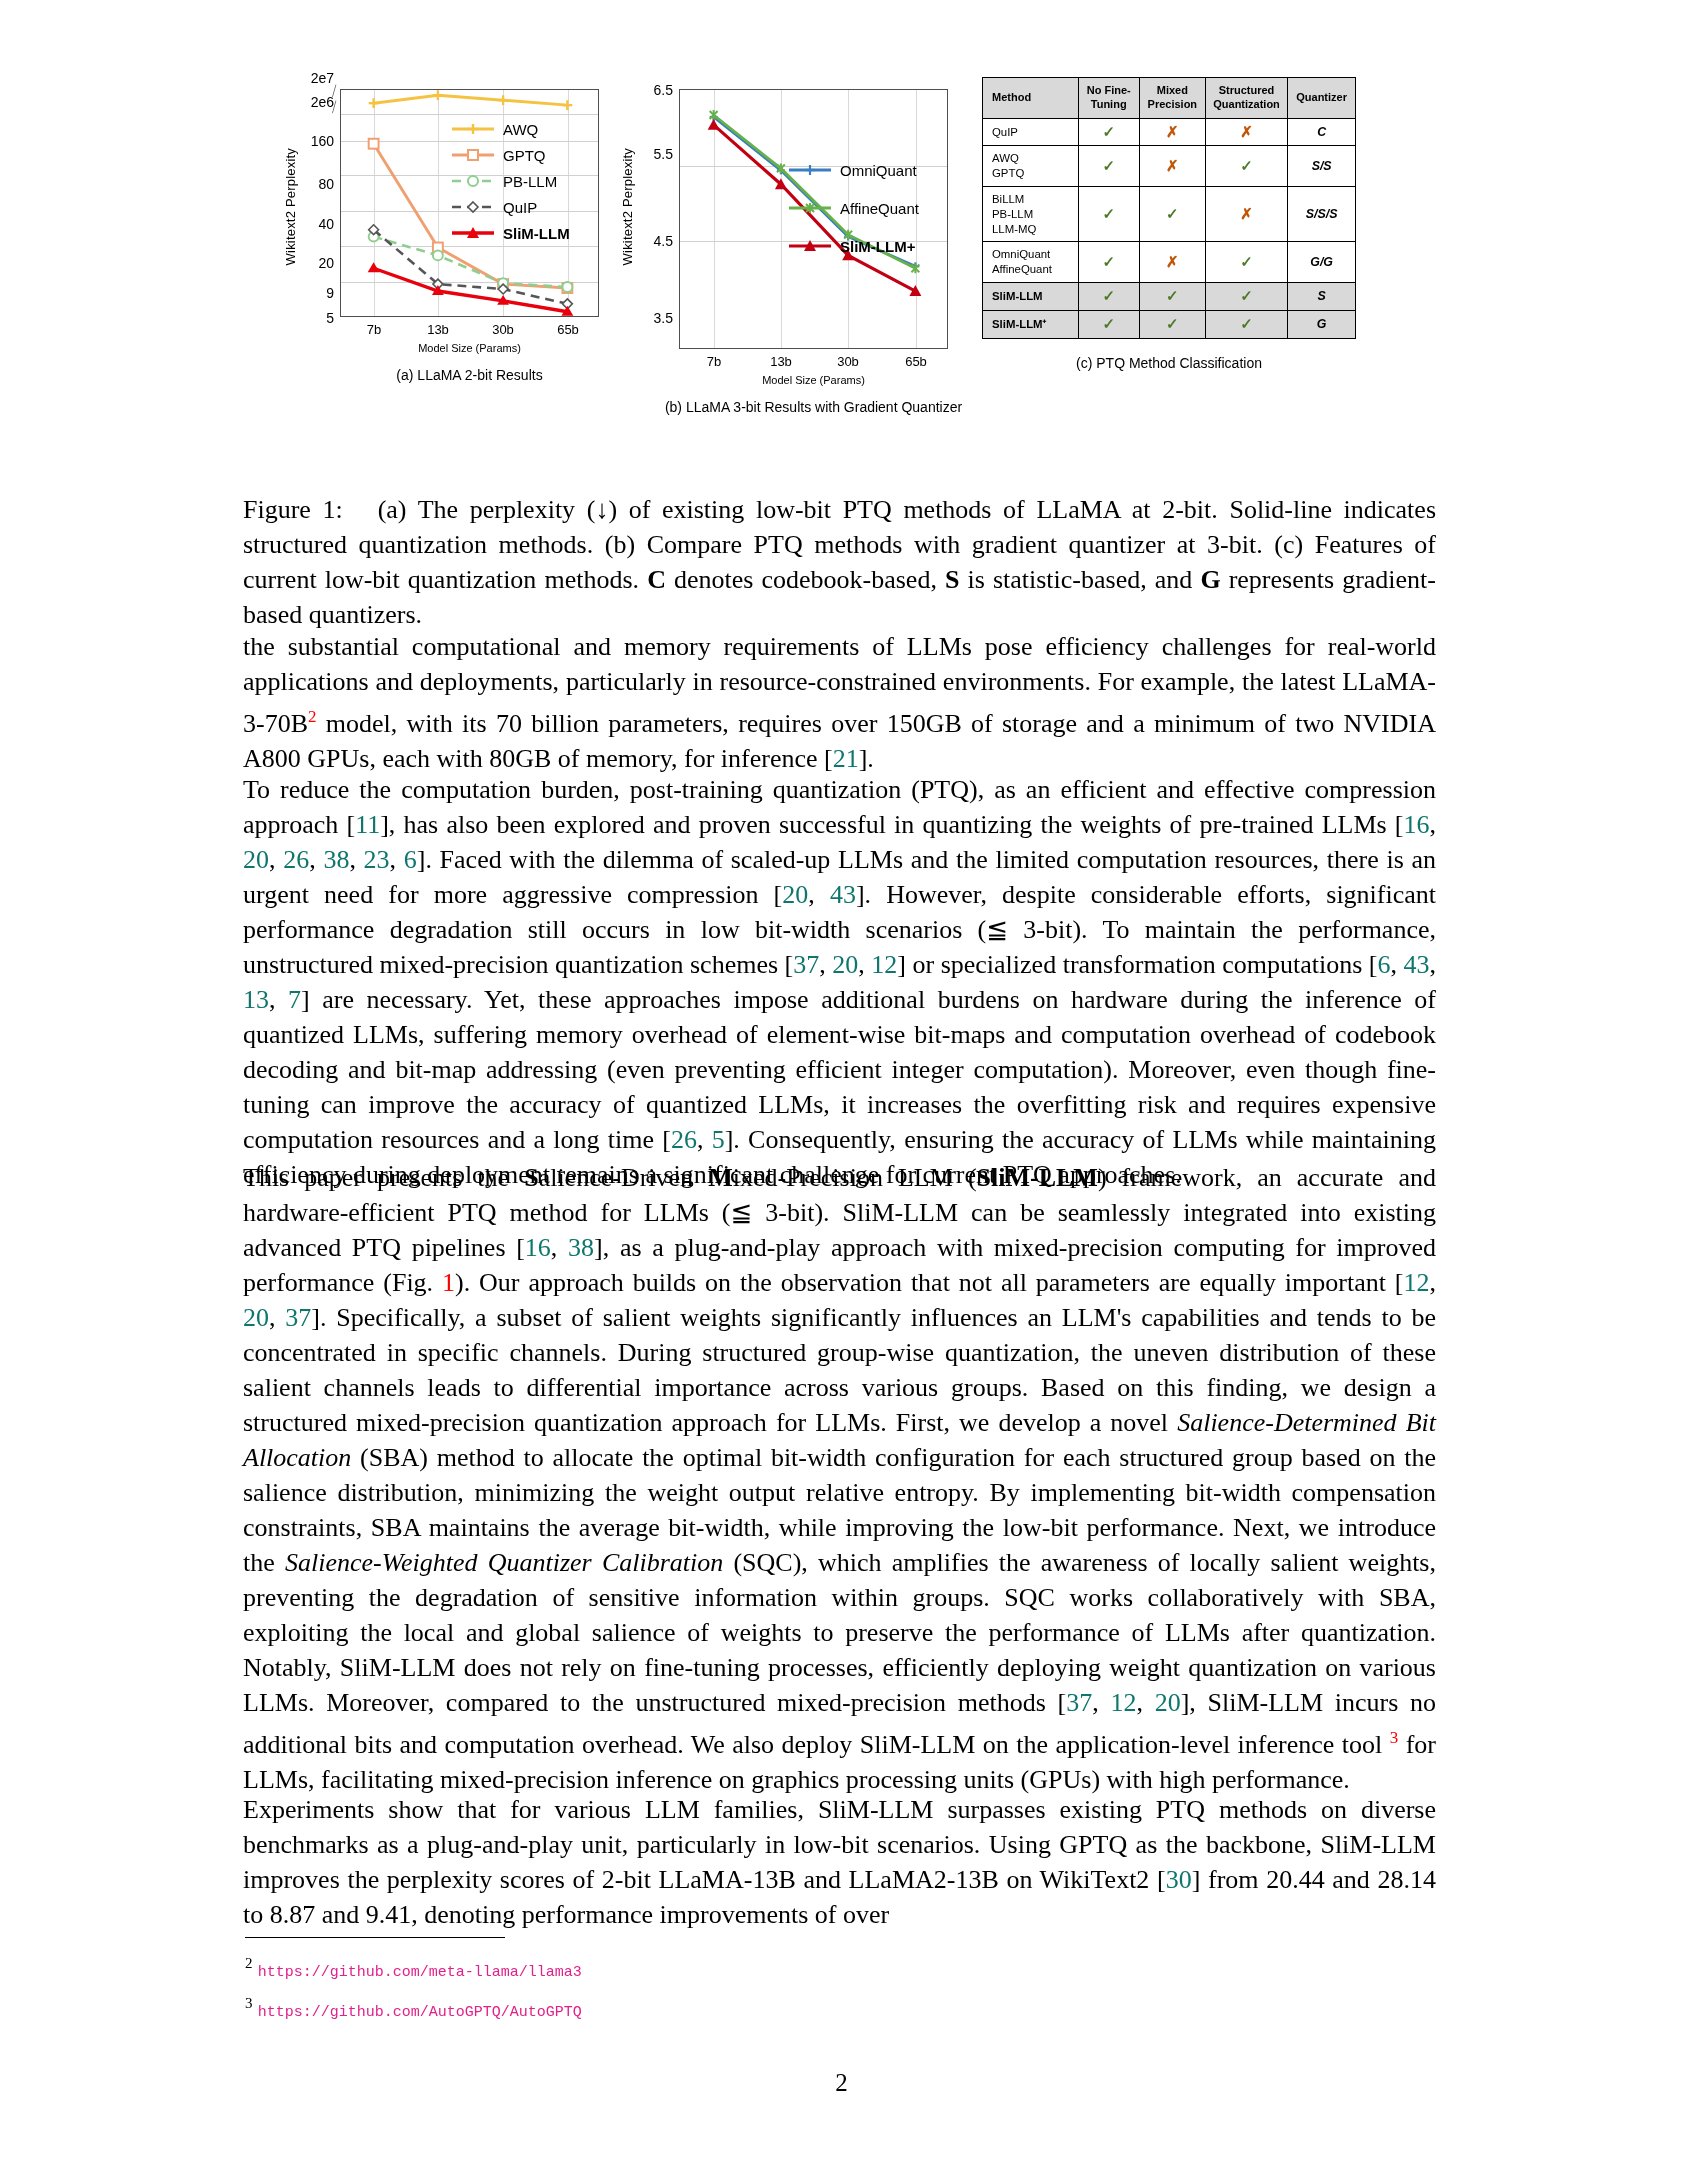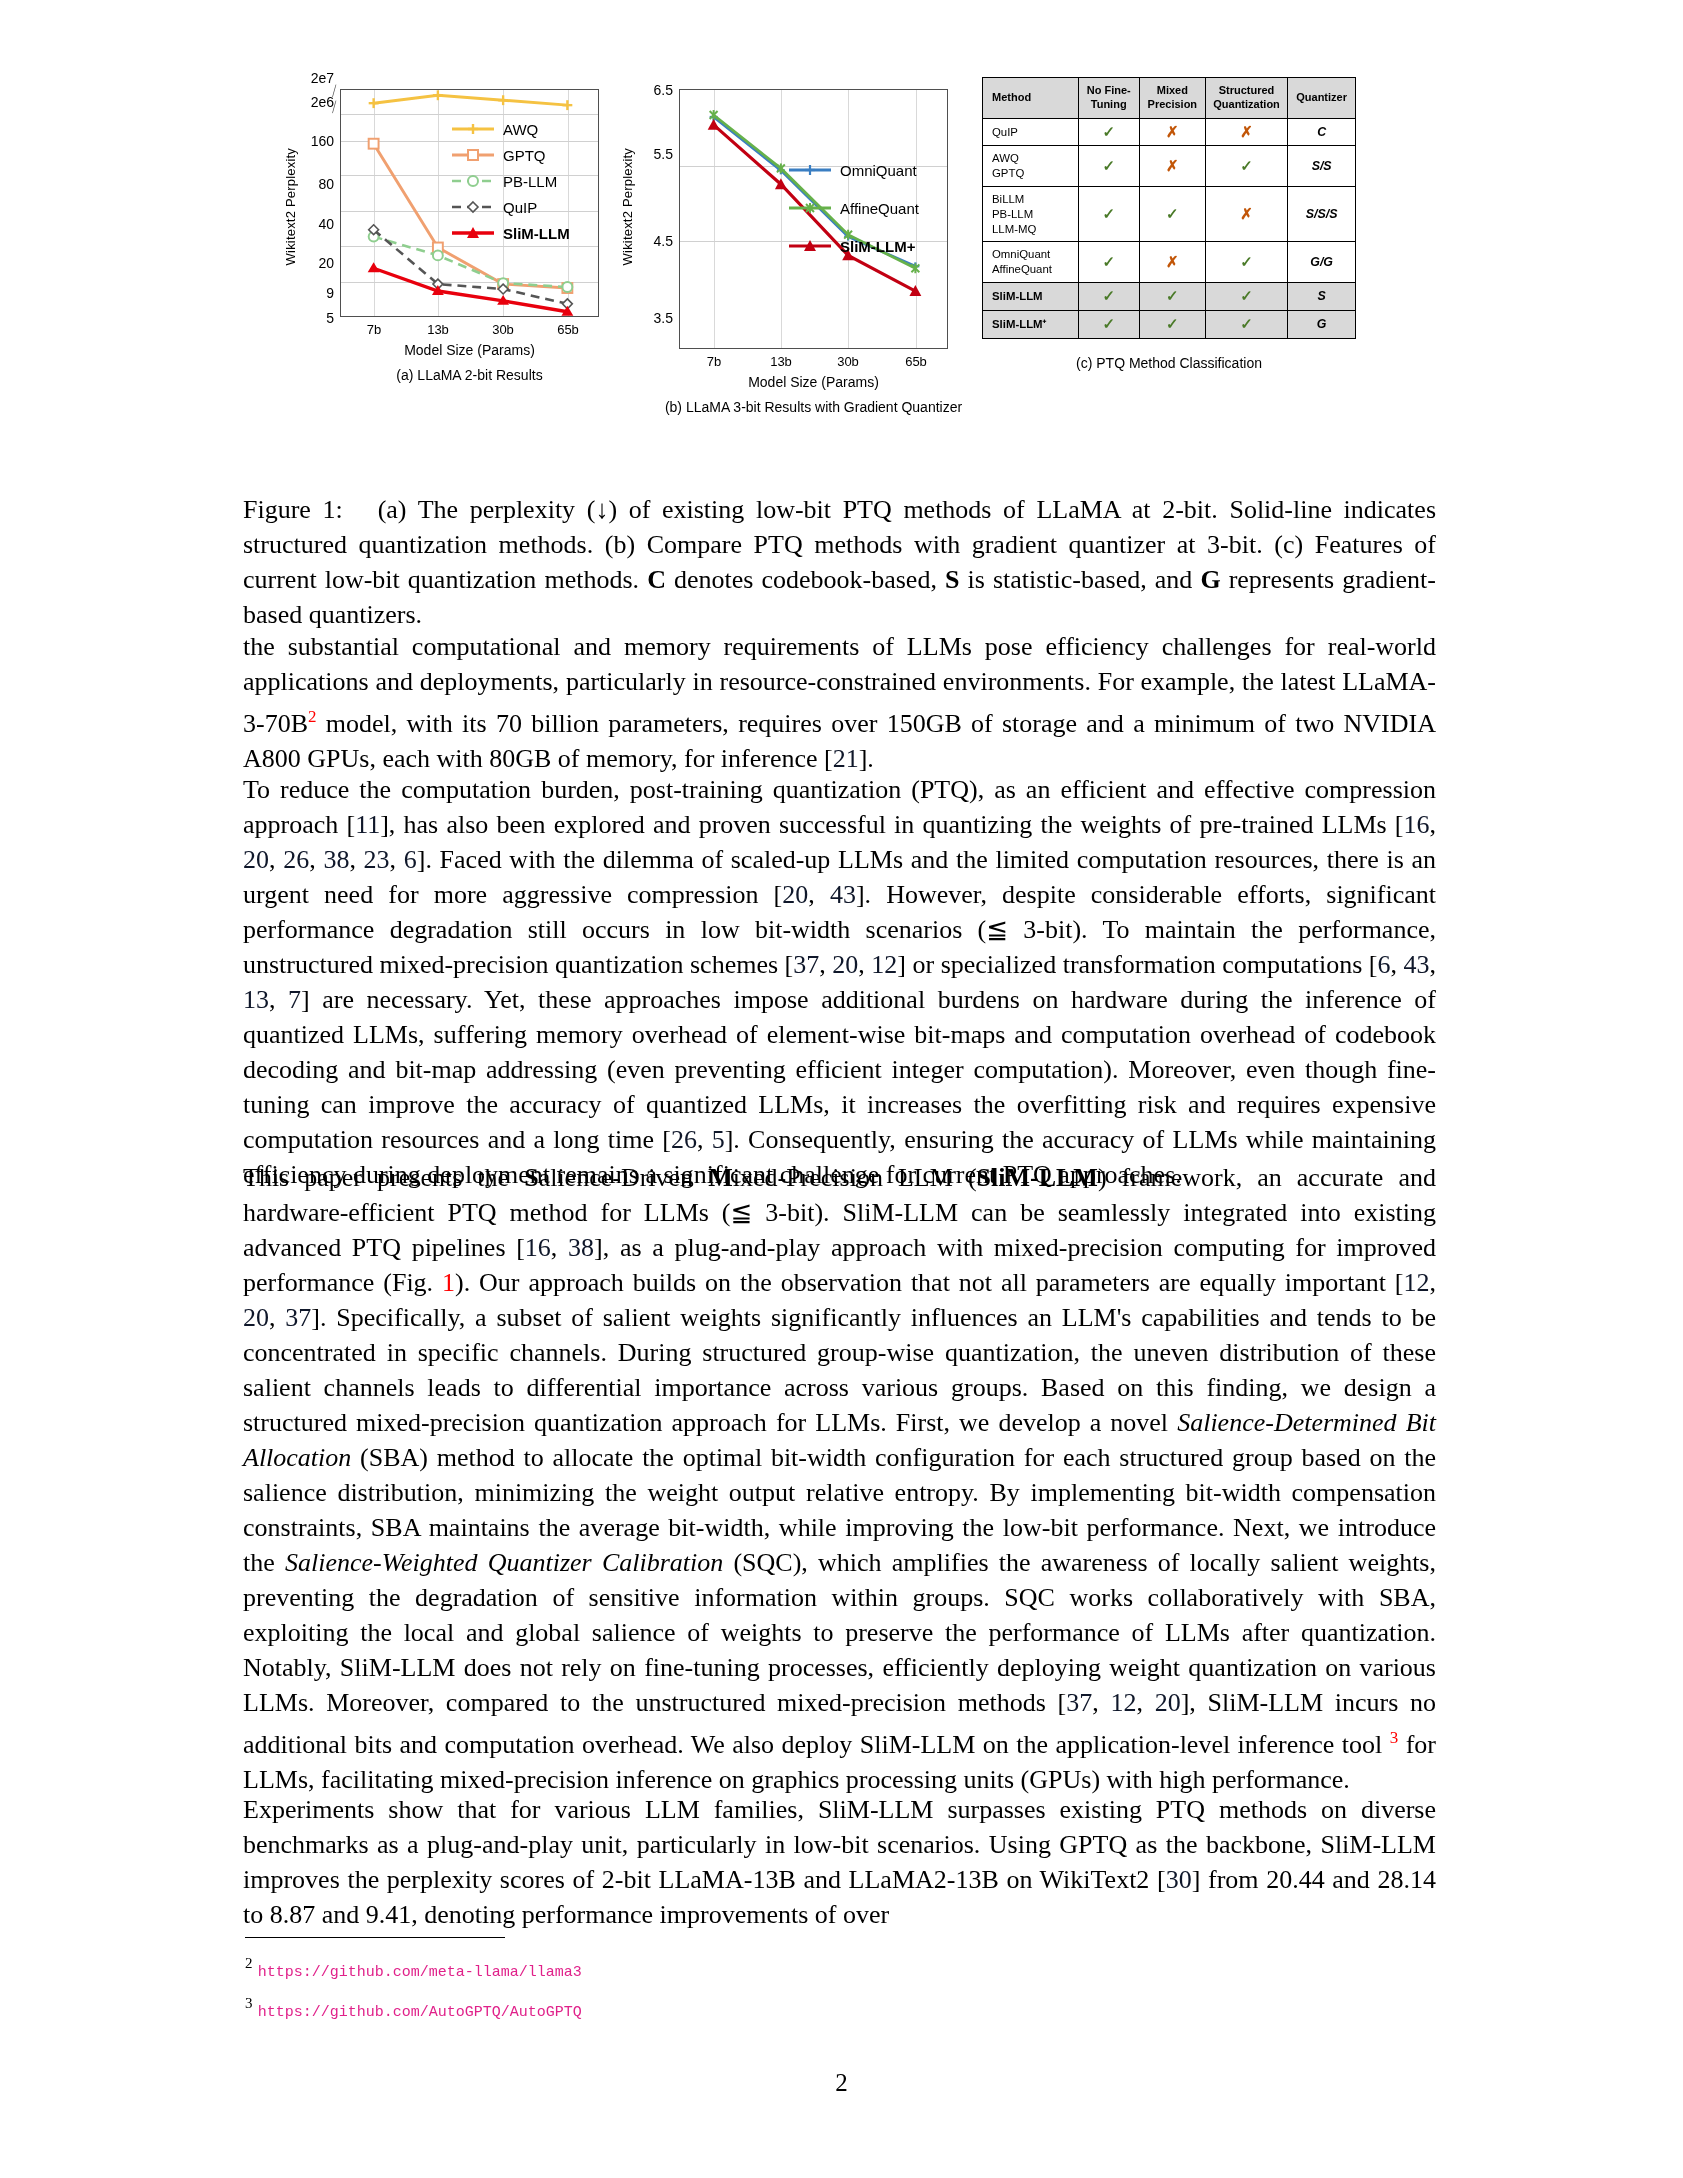--- a/index.html
+++ b/index.html
@@ -65,21 +65,21 @@
     font-size:13px;
     white-space:nowrap;
   }
   .xaxis-title{
     position:absolute;
     top:100%;
     left:50%;
     transform:translateX(-50%);
     margin-top:26px;
     font-family:"Liberation Sans", sans-serif;
-    font-size:14px;
+    font-size:11px;
     white-space:nowrap;
   }
   .subcap{
     position:absolute;
     top:100%;
     left:50%;
     transform:translateX(-50%);
     margin-top:51px;
     font-family:"Liberation Sans", sans-serif;
     font-size:14px;
@@ -150,21 +150,21 @@
     width:1193px;
     font-size:26px;
     line-height:35px;
     text-align:justify;
     text-justify:inter-word;
   }
   .p1{top:629px;}
   .p2{top:772px;}
   .p3{top:1160px;}
   .p4{top:1792px;}
-  .cite{color:#0f172a;}
+  .cite{color:#0f766e;}
   .cite.red{color:#ff0000;}
   .sup{font-size:17px;vertical-align:super;}
   .sup.red{color:#ff0000;}
   b{font-weight:bold;}
   i{font-style:italic;}
   .fnrule{
     position:absolute;
     left:245px;top:1937px;
     width:260px;height:1.4px;background:#000;
   }

